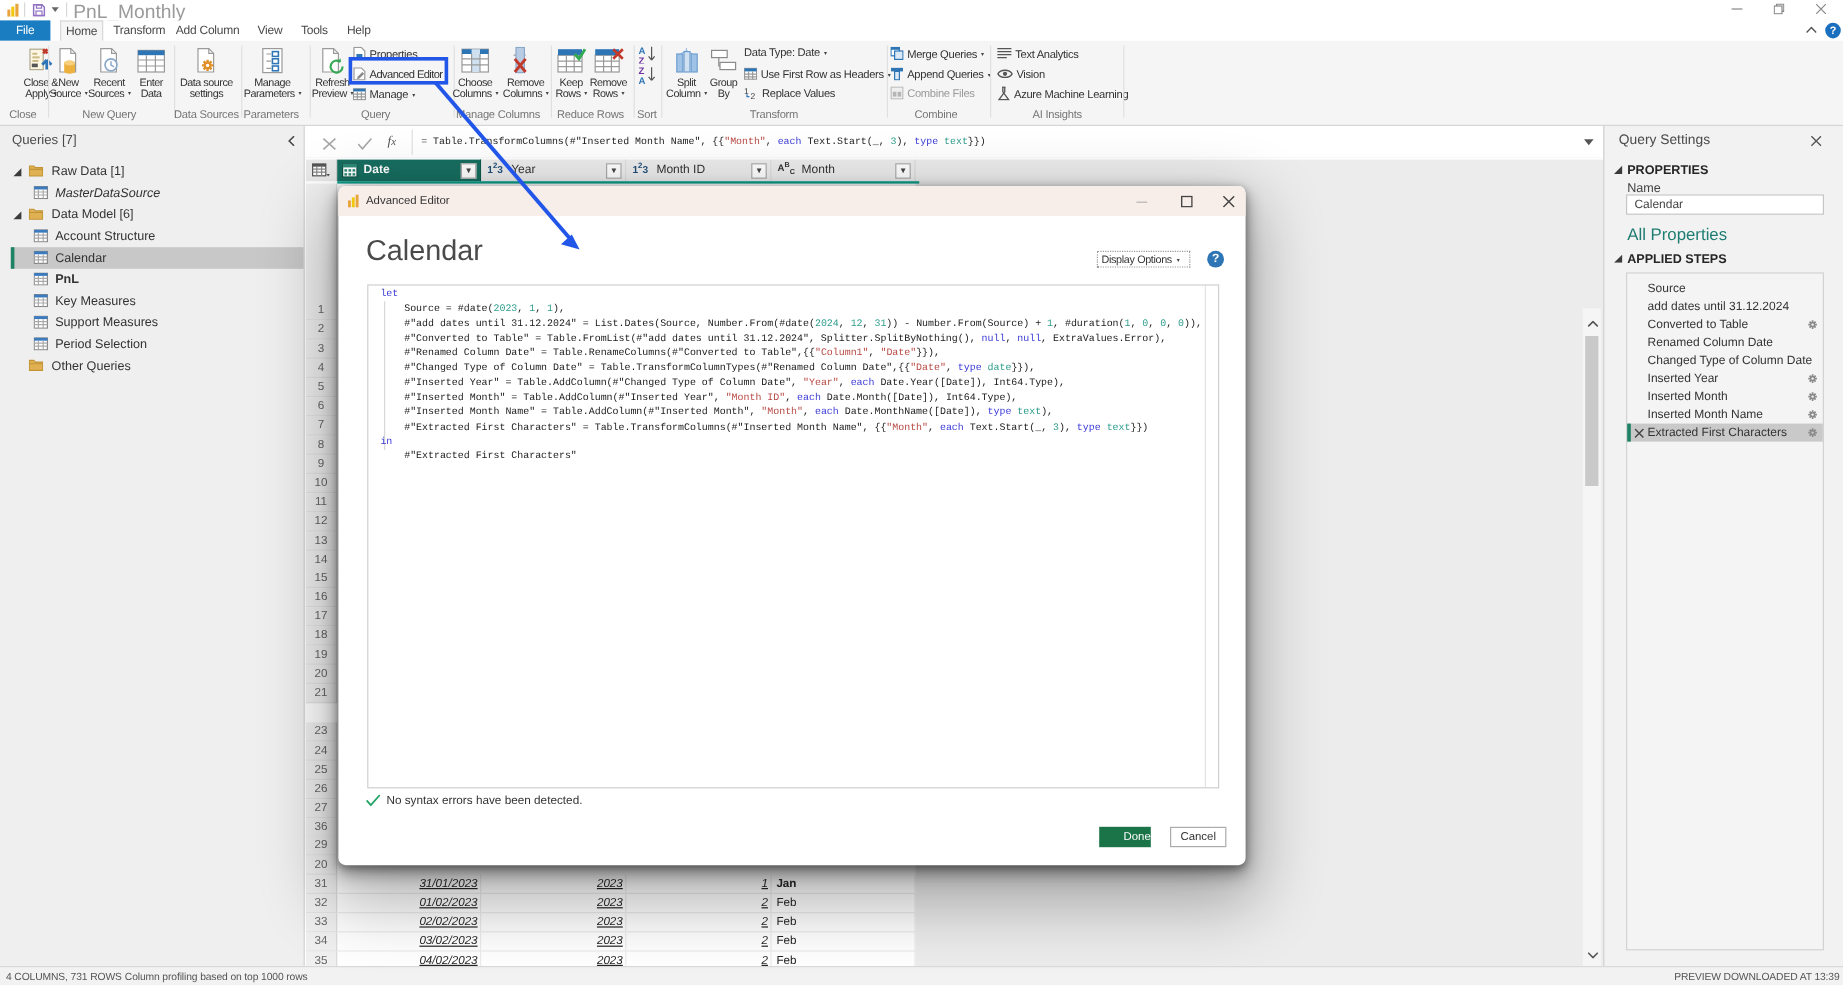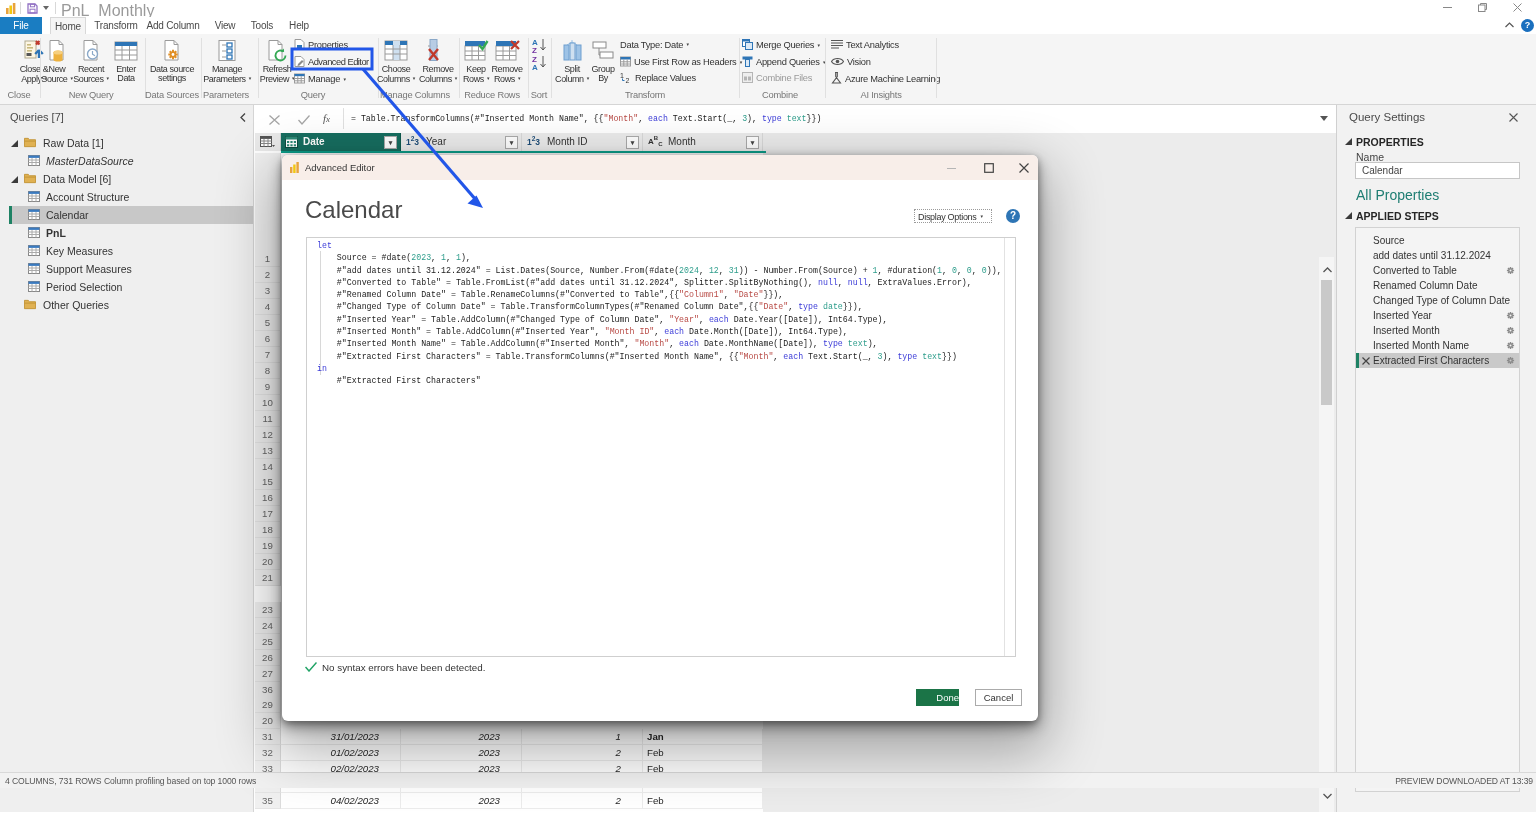--- a/index.html
+++ b/index.html
@@ -18,29 +18,29 @@
 .rbtn{position:absolute;top:5px;text-align:center;}
 .rbtn .ric{margin:0 auto 2px auto;width:24px;height:24px;position:relative;}
 .rlb{font-size:9px;color:#333;line-height:8.6px;letter-spacing:-0.4px;}
 .rgl{position:absolute;top:56px;font-size:9.3px;color:#767676;text-align:center;letter-spacing:-0.2px;}
 .rrow{position:absolute;height:10px;font-size:9.3px;color:#333;line-height:10px;white-space:nowrap;letter-spacing:-0.25px;}
 .rrow .ri{display:inline-block;vertical-align:-2px;margin-right:3px;}
 .caret{display:inline-block;font-size:5px;color:#444;vertical-align:1.5px;margin-left:1px;}
 
 #leftpanel{left:0;top:105px;width:254px;height:707px;background:#efefef;border-right:1px solid #d5d5d5;box-sizing:border-box;}
 #rightpanel{left:1336px;top:105px;width:200px;height:707px;background:#f2f2f2;border-left:1px solid #d0d0d0;box-sizing:border-box;}
-#statusbar{left:0;top:772px;width:1536px;height:15px;background:#f2f2f2;border-top:1px solid #d9d9d9;font-size:9px;color:#555;}
+#statusbar{left:0;top:805px;width:1536px;height:15px;background:#f2f2f2;border-top:1px solid #d9d9d9;font-size:9px;color:#555;}
 
 #formulabar{left:255px;top:106px;width:1081px;height:25px;background:#fff;border-bottom:1px solid #d9d9d9;}
 #grid{left:255px;top:131px;width:1081px;height:681px;background:#fff;}
 .hcell{position:absolute;top:2px;height:18px;background:#ececec;border-right:1px solid #d9d9d9;box-sizing:border-box;font-size:10px;color:#3a3a3a;font-weight:bold;}
 .ddbox{position:absolute;right:3px;top:3px;width:13px;height:13px;background:#fff;border:1px solid #ababab;box-sizing:border-box;text-align:center;line-height:11px;font-size:7px;color:#444;}
 .rownum{position:absolute;left:0;width:26px;height:16px;background:#f0f0f0;border-right:1px solid #dcdcdc;border-bottom:1px solid #e4e4e4;box-sizing:border-box;font-size:9.7px;color:#666;text-align:center;line-height:15px;}
 .dcell{position:absolute;height:16px;border-right:1px solid #ececec;border-bottom:1px solid #ececec;box-sizing:border-box;font-size:9.7px;color:#262626;line-height:15px;}
-.num{font-style:italic;text-align:right;padding-right:21px;}
+.num{font-style:italic;text-align:right;padding-right:2px;text-decoration:underline;}
 
 #dialog{left:282px;top:155px;width:756px;height:566px;background:#fff;border-radius:6px;
   box-shadow:0 6px 14px rgba(0,0,0,0.42), 0 22px 55px 10px rgba(0,0,0,0.30), 0 2px 6px rgba(0,0,0,0.28);}
 #dlgtitle{left:0;top:0;width:100%;height:25px;background:#f8eee9;border-radius:6px 6px 0 0;}
 #codebox{left:24px;top:82px;width:710px;height:420px;border:1px solid #cfcfcf;background:#fff;box-sizing:border-box;}
 pre.code{margin:0;position:absolute;left:10px;top:3px;font-family:"Liberation Mono",monospace;font-size:8.28px;line-height:12.3px;color:#1b1b1b;}
 .kw{color:#3c3cd8;}
 .str{color:#b84a45;}
 .nm{color:#2d9d8b;}
 

